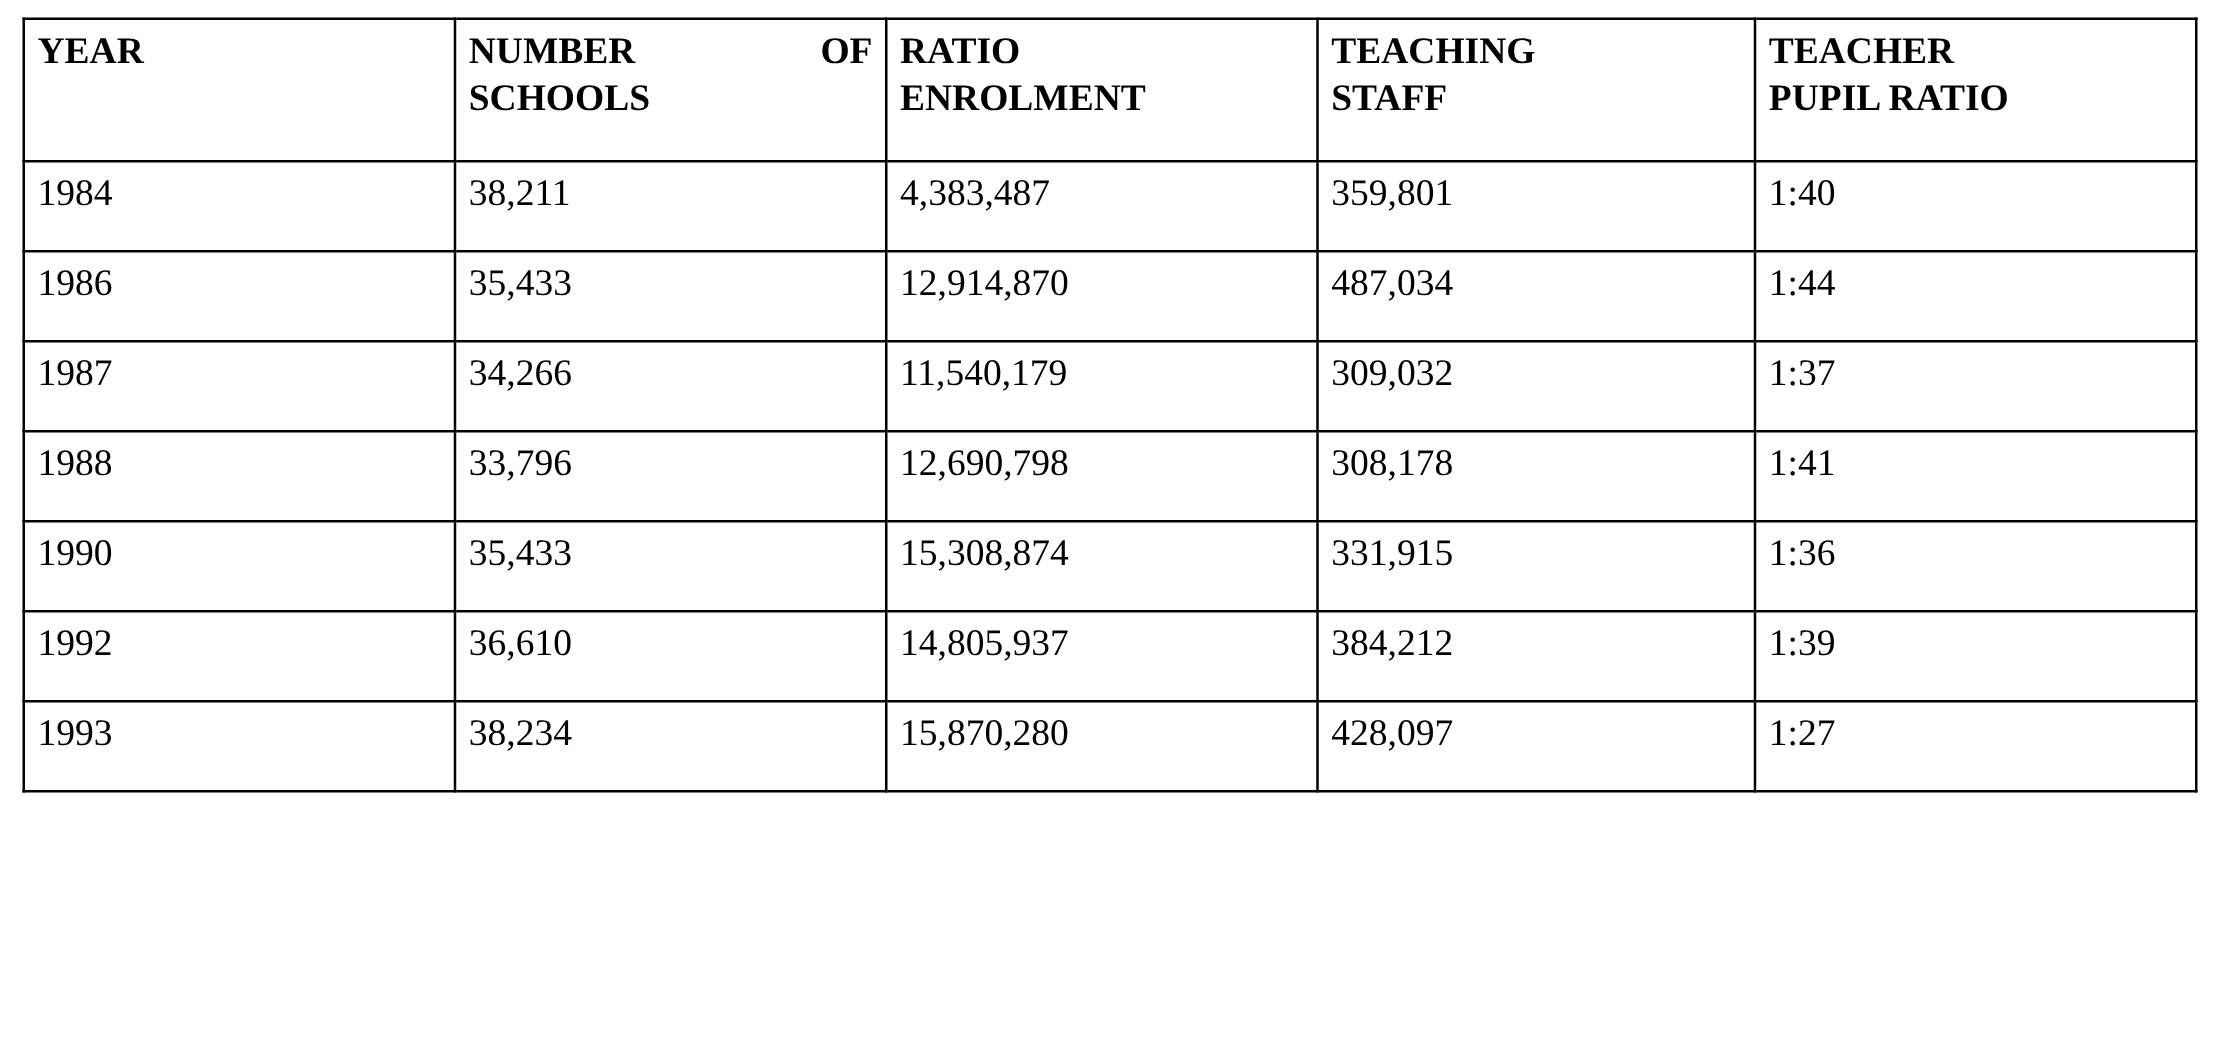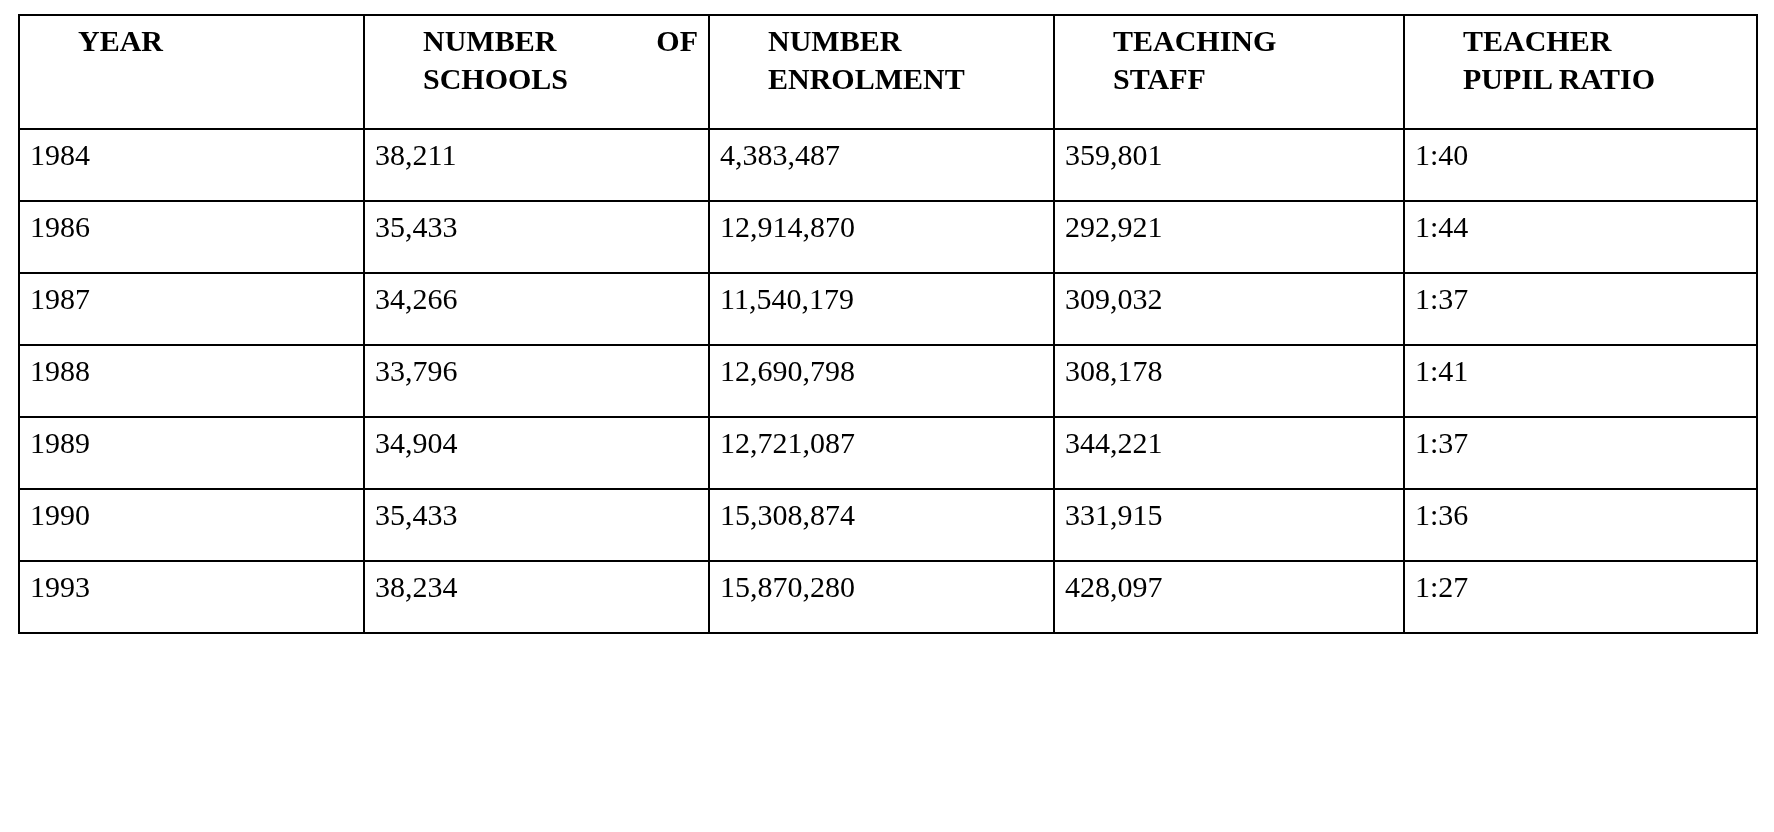--- a/index.html
+++ b/index.html
@@ -34,21 +34,20 @@
     line-height: 1.25;
     text-align: left;
   }
   thead th {
     font-weight: bold;
     height: 98px;
     vertical-align: top;
   }
   .hdr-line {
     display: block;
-    margin-left: 48px;
   }
   .hdr-line.justify {
     text-align: justify;
     text-align-last: justify;
     font-family: Liberation Serif, serif;
   }
   tbody td {
     font-weight: normal;
     height: 56px;
   }
@@ -73,21 +72,21 @@
     <thead>
       <tr>
         <th>
           <span class="hdr-line">YEAR</span>
         </th>
         <th>
           <span class="hdr-line justify">NUMBER    OF</span>
           <span class="hdr-line">SCHOOLS</span>
         </th>
         <th>
-          <span class="hdr-line">NUMBER</span>
+          <span class="hdr-line">RATIO</span>
           <span class="hdr-line">ENROLMENT</span>
         </th>
         <th>
           <span class="hdr-line">TEACHING</span>
           <span class="hdr-line">STAFF</span>
         </th>
         <th>
           <span class="hdr-line">TEACHER</span>
           <span class="hdr-line">PUPIL RATIO</span>
         </th>
@@ -98,50 +97,50 @@
         <td>1984</td>
         <td>38,211</td>
         <td>4,383,487</td>
         <td>359,801</td>
         <td>1:40</td>
       </tr>
       <tr>
         <td>1986</td>
         <td>35,433</td>
         <td>12,914,870</td>
-        <td>292,921</td>
+        <td>487,034</td>
         <td>1:44</td>
       </tr>
       <tr>
         <td>1987</td>
         <td>34,266</td>
         <td>11,540,179</td>
         <td>309,032</td>
         <td>1:37</td>
       </tr>
       <tr>
         <td>1988</td>
         <td>33,796</td>
         <td>12,690,798</td>
         <td>308,178</td>
         <td>1:41</td>
       </tr>
       <tr>
-        <td>1989</td>
-        <td>34,904</td>
-        <td>12,721,087</td>
-        <td>344,221</td>
-        <td>1:37</td>
-      </tr>
-      <tr>
         <td>1990</td>
         <td>35,433</td>
         <td>15,308,874</td>
         <td>331,915</td>
         <td>1:36</td>
+      </tr>
+      <tr>
+        <td>1992</td>
+        <td>36,610</td>
+        <td>14,805,937</td>
+        <td>384,212</td>
+        <td>1:39</td>
       </tr>
       <tr>
         <td>1993</td>
         <td>38,234</td>
         <td>15,870,280</td>
         <td>428,097</td>
         <td>1:27</td>
       </tr>
 
     </tbody>

